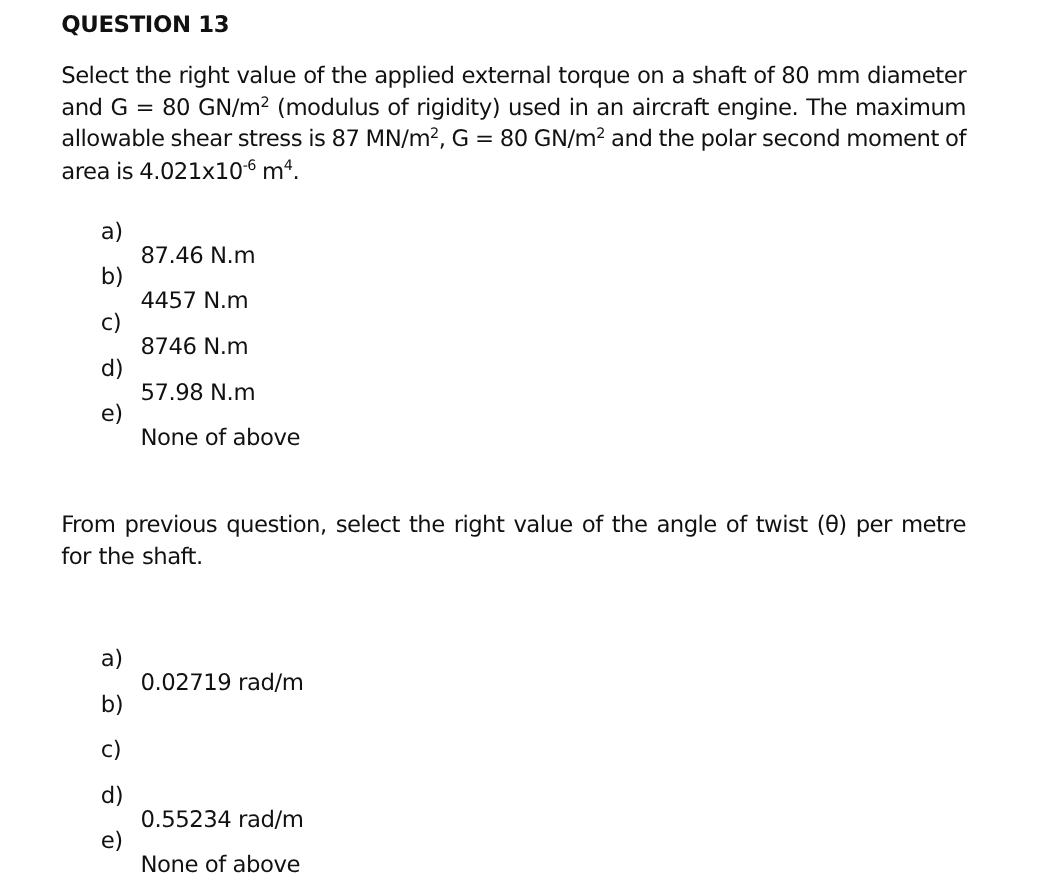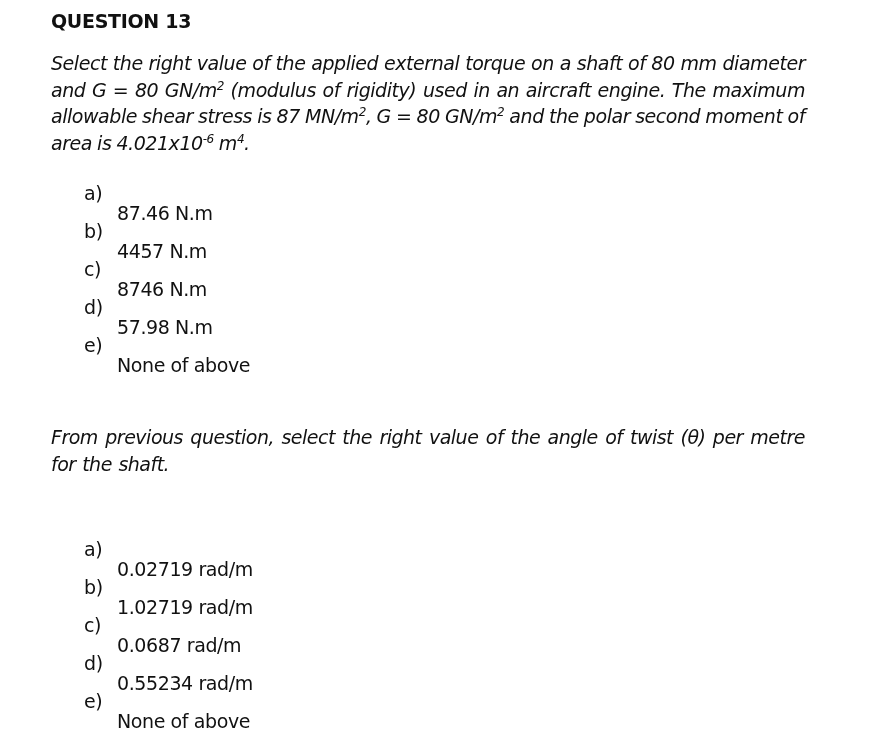--- a/index.html
+++ b/index.html
@@ -29,21 +29,20 @@
       line-height: 26px;
       margin: 0;
     }
     .q-body {
       font-size: 19px;
       line-height: 26.5px;
       margin: 16px 0 0 0;
       text-align: justify;
       letter-spacing: -0.45px;
       word-spacing: -0.5px;
-      font-style: italic;
     }
     #q14 .q-body { margin-top: 8px; letter-spacing: -0.5px; word-spacing: 1px; }
     sup {
       font-size: 12px;
       line-height: 0;
       vertical-align: 7px;
     }
     .options {
       list-style: none;
       margin: 0;
@@ -101,25 +100,23 @@
 
 <section class="question" id="q14">
   <p class="q-body">From previous question, select the right value of the angle of twist (θ) per metre for the shaft.</p>
   <ul class="options">
     <li class="option">
         <span class="opt-letter">a)</span>
         <span class="opt-text">0.02719 rad/m</span>
       </li>
     <li class="option">
         <span class="opt-letter">b)</span>
-        <span class="opt-text">1.02719 rad/m</span>
       </li>
     <li class="option">
         <span class="opt-letter">c)</span>
-        <span class="opt-text">0.0687 rad/m</span>
       </li>
     <li class="option">
         <span class="opt-letter">d)</span>
         <span class="opt-text">0.55234 rad/m</span>
       </li>
     <li class="option">
         <span class="opt-letter">e)</span>
         <span class="opt-text">None of above</span>
       </li>
   </ul>

